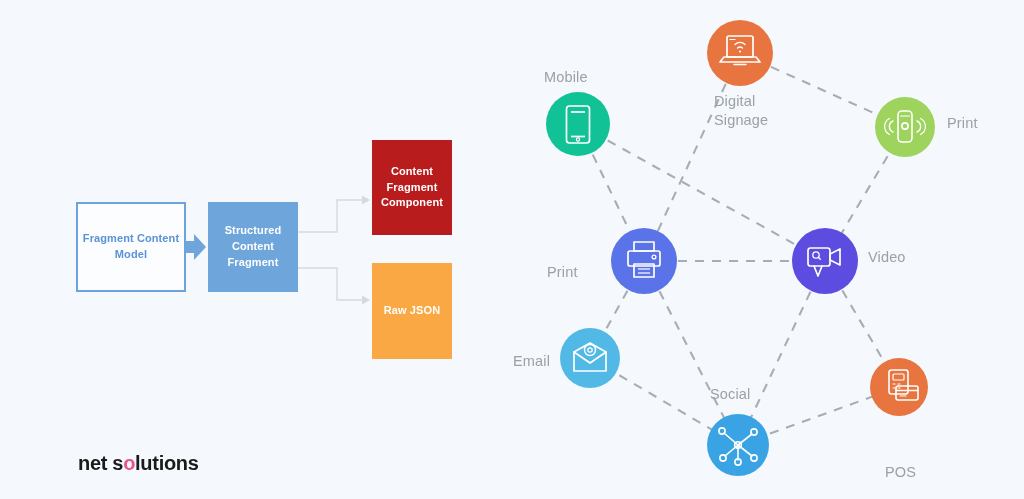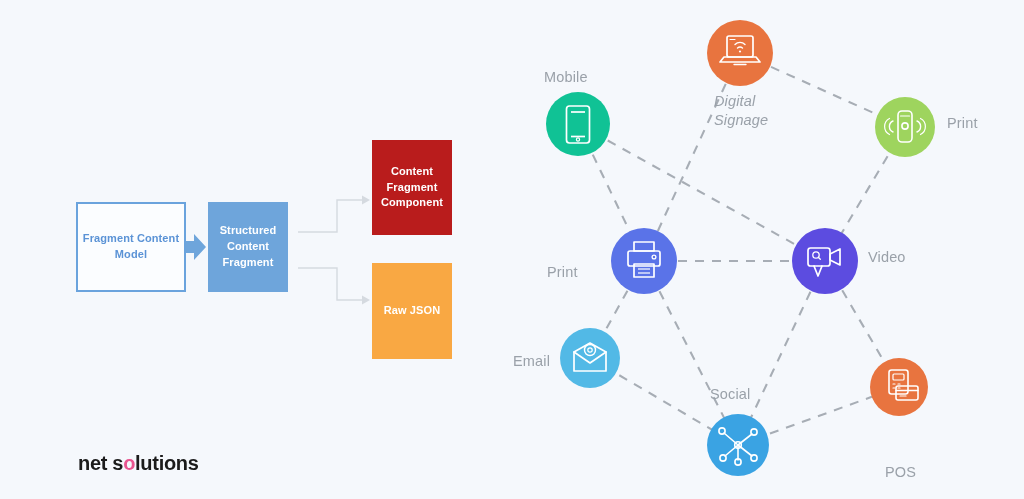--- a/index.html
+++ b/index.html
@@ -42,21 +42,21 @@
     width: 110px;
     height: 90px;
     background: #fbfdff;
     border: 2px solid #6aa3dd;
     color: #5b93d6;
   }
 
   #box-structured-content-fragment {
     left: 208px;
     top: 202px;
-    width: 80px;
+    width: 90px;
     height: 90px;
     background: #6ea5db;
     color: #ffffff;
   }
 
   #box-content-fragment-component {
     left: 372px;
     top: 140px;
     width: 80px;
     height: 95px;
@@ -249,21 +249,21 @@
 Fragment
 Component</span>
 </div>
 
 <div class="flow-box" id="box-raw-json">
   <span>Raw
 JSON</span>
 </div>
 
 <div class="node-label" id="label-mobile" style="left: 544px; top: 68px; text-align: right;">Mobile</div>
-<div class="node-label" id="label-digital-signage" style="left: 714px; top: 92px; font-style: italic;">Digital
+<div class="node-label" id="label-digital-signage" style="left: 714px; top: 92px;">Digital
 Signage</div>
 <div class="node-label" id="label-echo" style="left: 947px; top: 114px;">Print</div>
 <div class="node-label" id="label-print" style="left: 547px; top: 251px; margin-top: 12px;">Print</div>
 <div class="node-label" id="label-video" style="left: 868px; top: 248px;">Video</div>
 <div class="node-label" id="label-email" style="left: 513px; top: 352px;">Email</div>
 <div class="node-label" id="label-social" style="left: 710px; top: 385px;">Social</div>
 <div class="node-label" id="label-pos" style="left: 885px; top: 423px; margin-top: 40px;">POS</div>
 
 <div id="logo"><span>net s</span><span class="logo-accent">o</span><span>lutions</span></div>
 

